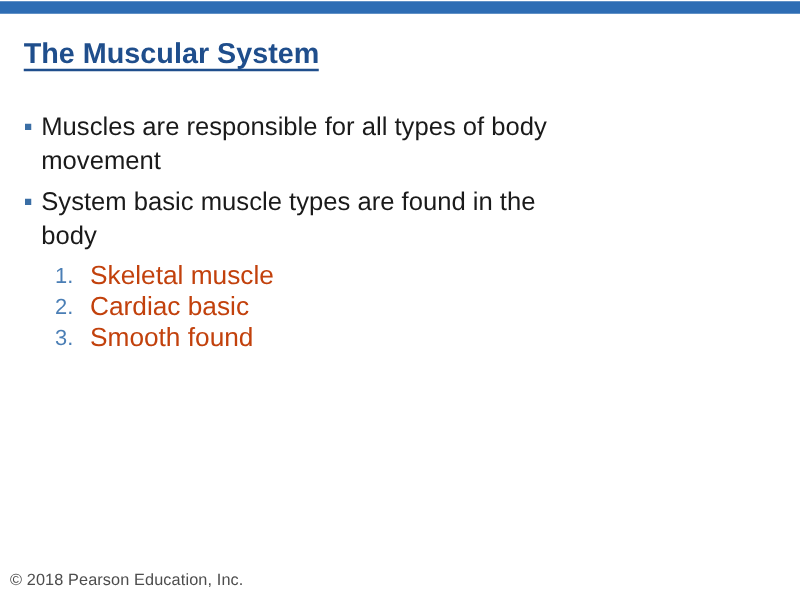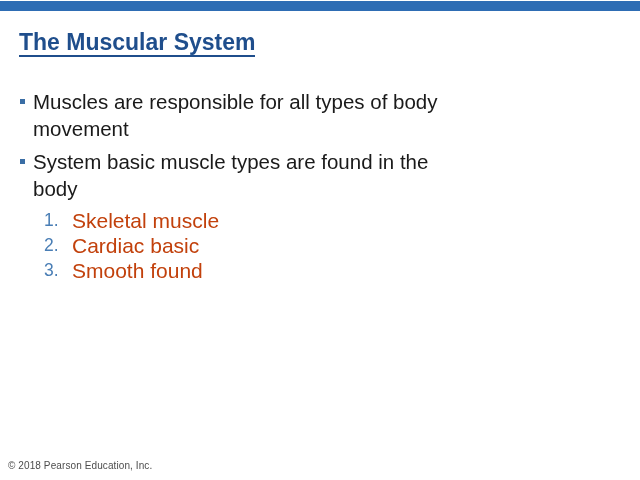--- a/index.html
+++ b/index.html
@@ -103,21 +103,21 @@
     margin-left: 28px;
     font-size: 21px;
     color: #c2410c;
   }
 
   
   .footer {
     position: absolute;
     left: 8px;
     bottom: 9px;
-    font-size: 10px;
+    font-size: 13px;
     color: #4d4d4d;
     letter-spacing: 0.1px;
   }
 </style>
 </head>
 <body>
 
 <div class="slide">
 
   <div class="top-bar"></div>

